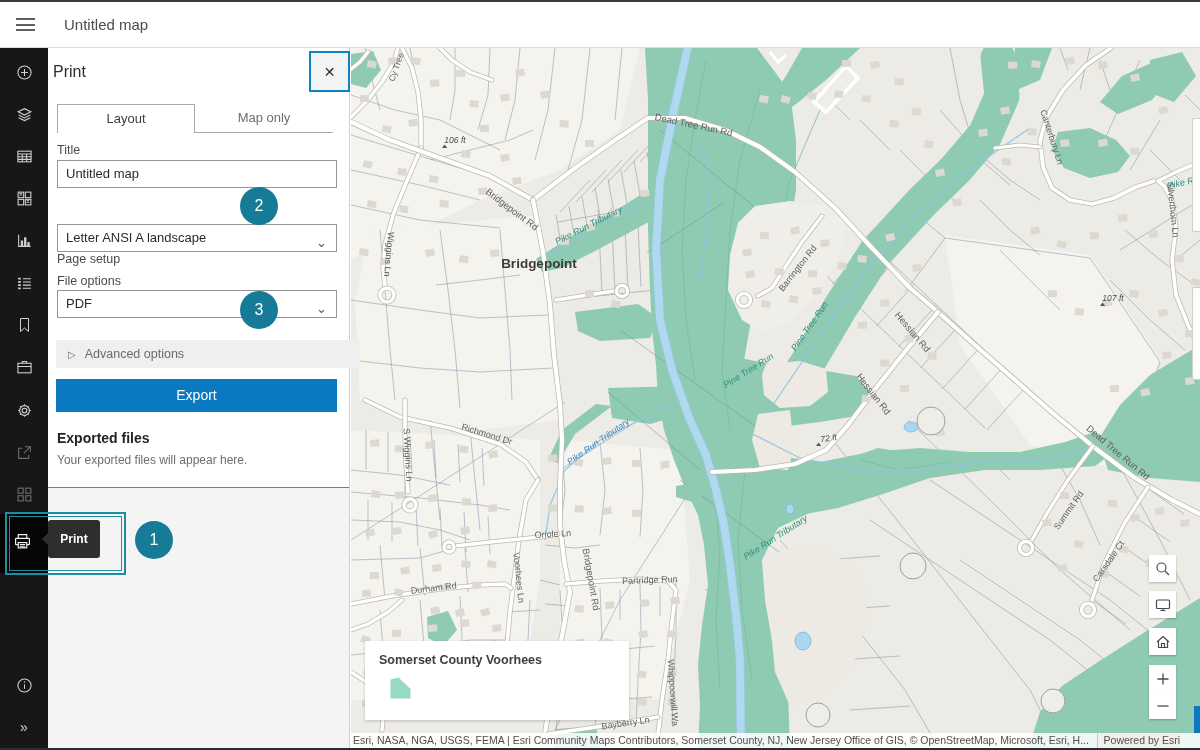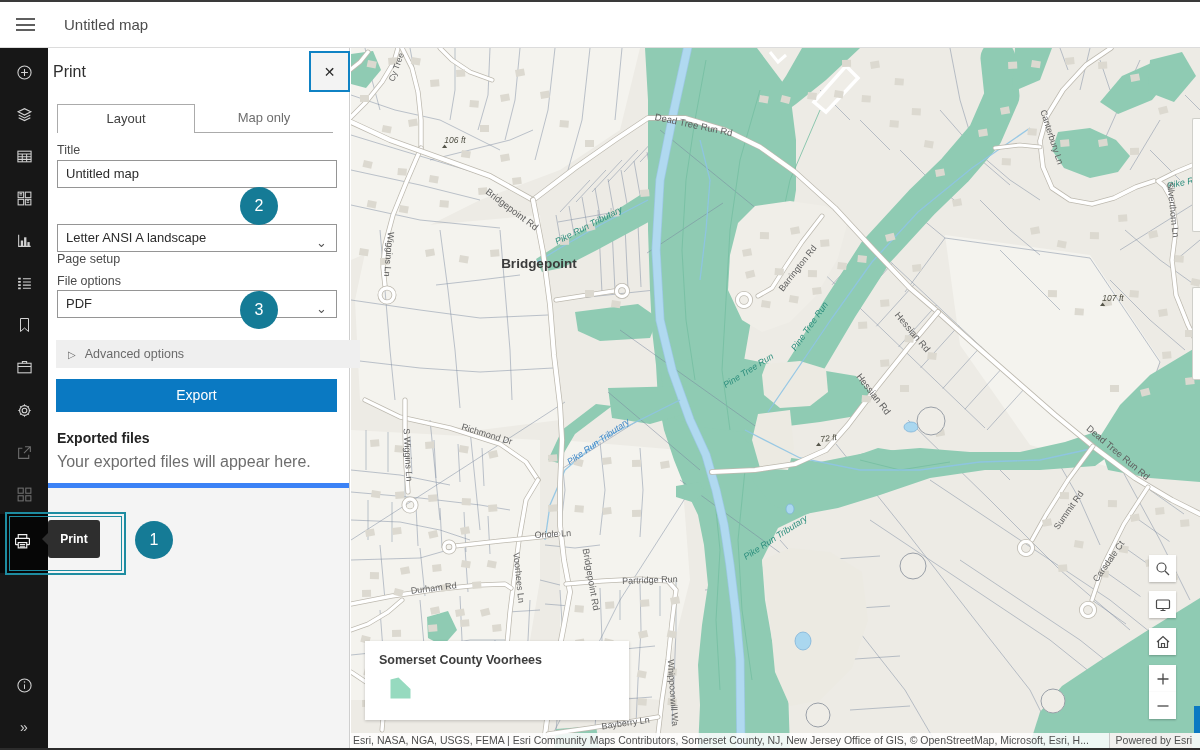--- a/index.html
+++ b/index.html
@@ -14,50 +14,50 @@
   #burger div { height:2px; background:#5f5f5f; margin-bottom:3.5px; }
   #maptitle { position:absolute; left:64px; top:16px; font-size:15px; color:#4c4c4c; }
   
   #sidebar { position:absolute; left:0; top:48px; width:48px; height:702px; background:#171717; z-index:30; }
   .sbi { position:absolute; left:0; width:48px; height:42px; display:flex; align-items:center; justify-content:center; }
   .sbi svg { display:block; }
   
   #printbtn { position:absolute; left:0; top:466px; width:48px; height:59px; background:#060606; display:flex; align-items:center; justify-content:center; padding-bottom:5px; padding-right:4px; }
   
   #panel { position:absolute; left:48px; top:48px; width:302px; height:702px; background:#f4f4f4; border-right:1px solid #cfcfcf; z-index:25; }
-  #panelwhite { position:absolute; left:0; top:0; width:301px; height:440px; background:#fff; border-bottom:5px solid #3b82f6;padding-left:16px; }
+  #panelwhite { position:absolute; left:0; top:0; width:301px; height:440px; background:#fff; border-bottom:1px solid #3b82f6;padding-left:16px; }
   #ptitle { position:absolute; left:5px; top:15px; font-size:16px; color:#2e2e2e; z-index:26;}
   #closebtn { position:absolute; left:261px; top:3px; width:41px; height:41px; background:#f3f3f3; border:2px solid #0f82c4; z-index:27; }
   #closebtn:after { content:"✕"; position:absolute; left:0; top:0; width:100%; height:100%; display:flex; align-items:center; justify-content:center; font-size:14px; color:#2b2b2b; }
   
   #tabs { position:absolute; left:9px; top:56px; width:276px; height:29px; }
   #tab1 { position:absolute; left:0; top:0; width:138px; height:29px; background:#fff; border:1px solid #ababab; border-bottom:none; font-size:13px; color:#404040; text-align:center; line-height:27px; }
   #tab2 { position:absolute; left:138px; top:0; width:138px; height:29px; border-bottom:1px solid #ababab; font-size:13px; color:#6e6e6e; text-align:center; line-height:27px; }
   .flabel { position:absolute; left:9px; font-size:12.5px; color:#4a4a4a; }
   .finput { position:absolute; left:9px; width:280px; height:28px; background:#fff; border:1px solid #959595; font-size:13px; color:#2b2b2b; line-height:26px; padding-left:8px; }
   .chev { position:absolute; right:9px; top:5px; color:#555; font-size:13px; }
   #advopts { position:absolute; left:8px; top:292px; width:304px; height:28px; background:#efefef; font-size:12.5px; color:#6b6b6b; line-height:28px; padding-left:12px; }
   #advopts span.tri { display:inline-block; margin-right:9px; font-size:10px; color:#6b6b6b; }
   #exportbtn { position:absolute; left:8px; top:331px; width:281px; height:33px; background:#0a79c2; color:#fff; font-size:14px; text-align:center; line-height:33px; }
   #expfiles { position:absolute; left:9px; top:382px; font-size:14px; font-weight:bold; color:#232323; }
-  #exphelp { position:absolute; left:9px; top:405px; font-size:16px; color:#6d6d6d; }
+  #exphelp { position:absolute; left:9px; top:405px; font-size:12px; color:#6d6d6d; }
   
   #focusbox { position:absolute; left:5px; top:512px; width:121px; height:63px; border:2px solid #1e8ca1; z-index:40; }
   #focusbox:after { content:""; position:absolute; left:2px; top:2px; right:2px; bottom:2px; border:1px solid #1e8ca1; }
   
   #tooltip { position:absolute; left:48px; top:520px; width:52px; height:38px; background:#2e2e2e; border-radius:3px; color:#fff; font-size:12px; font-weight:bold; text-align:center; line-height:38px; z-index:41; }
   #tooltip:before { content:""; position:absolute; left:-6px; top:13px; border:6px solid transparent; border-right-color:#2e2e2e; border-left:none; }
   .badge { position:absolute; width:38px; height:38px; border-radius:50%; background:#157b96; color:#fff; font-size:16px; display:flex; align-items:center; justify-content:center; z-index:42; }
   
   #map { position:absolute; left:351px; top:48px; width:849px; height:702px; background:#edebe5; z-index:10; }
   
   .mwbtn { position:absolute; width:27px; height:27px; background:#fff; box-shadow:0 1px 2px rgba(0,0,0,0.25); display:flex; align-items:center; justify-content:center; z-index:15; }
   #attrib { position:absolute; left:351px; top:733px; width:849px; height:15px; background:rgba(255,255,255,0.85); z-index:16; font-size:10.5px; color:#4f4f4f; line-height:15px; white-space:nowrap; overflow:hidden; }
   #attrib .left { position:absolute; left:2px; top:0; }
-  #attrib .right { position:absolute; right:8px; top:0; background:#f1f0ee; padding-left:6px; border-left:1px solid #c9c9c9;}
+  #attrib .right { position:absolute; right:20px; top:0; background:#f1f0ee; padding-left:6px; border-left:1px solid #c9c9c9;}
   #legend { position:absolute; left:365px; top:641px; width:264px; height:79px; background:#fff; box-shadow:0 1px 3px rgba(0,0,0,0.2); z-index:14; }
   #legend .lt { position:absolute; left:14px; top:12px; font-size:12.5px; font-weight:bold; color:#3d3d3d; }
   #rstrip1 { position:absolute; left:1192px; top:118px; width:8px; height:114px; background:#fdfdfb; border:1px solid #cfcfc9; border-right:none; border-radius:2px 0 0 2px; z-index:15; }
   #rstrip2 { position:absolute; left:1192px; top:287px; width:8px; height:93px; background:#fdfdfb; border:1px solid #cfcfc9; border-right:none; border-radius:2px 0 0 2px; z-index:15; }
   #bluesq { position:absolute; left:1194px; top:706px; width:6px; height:27px; background:#0a79c2; z-index:15; }
 </style>
 </head>
 <body>
 <div id="app">
   <div id="topedge"></div>

